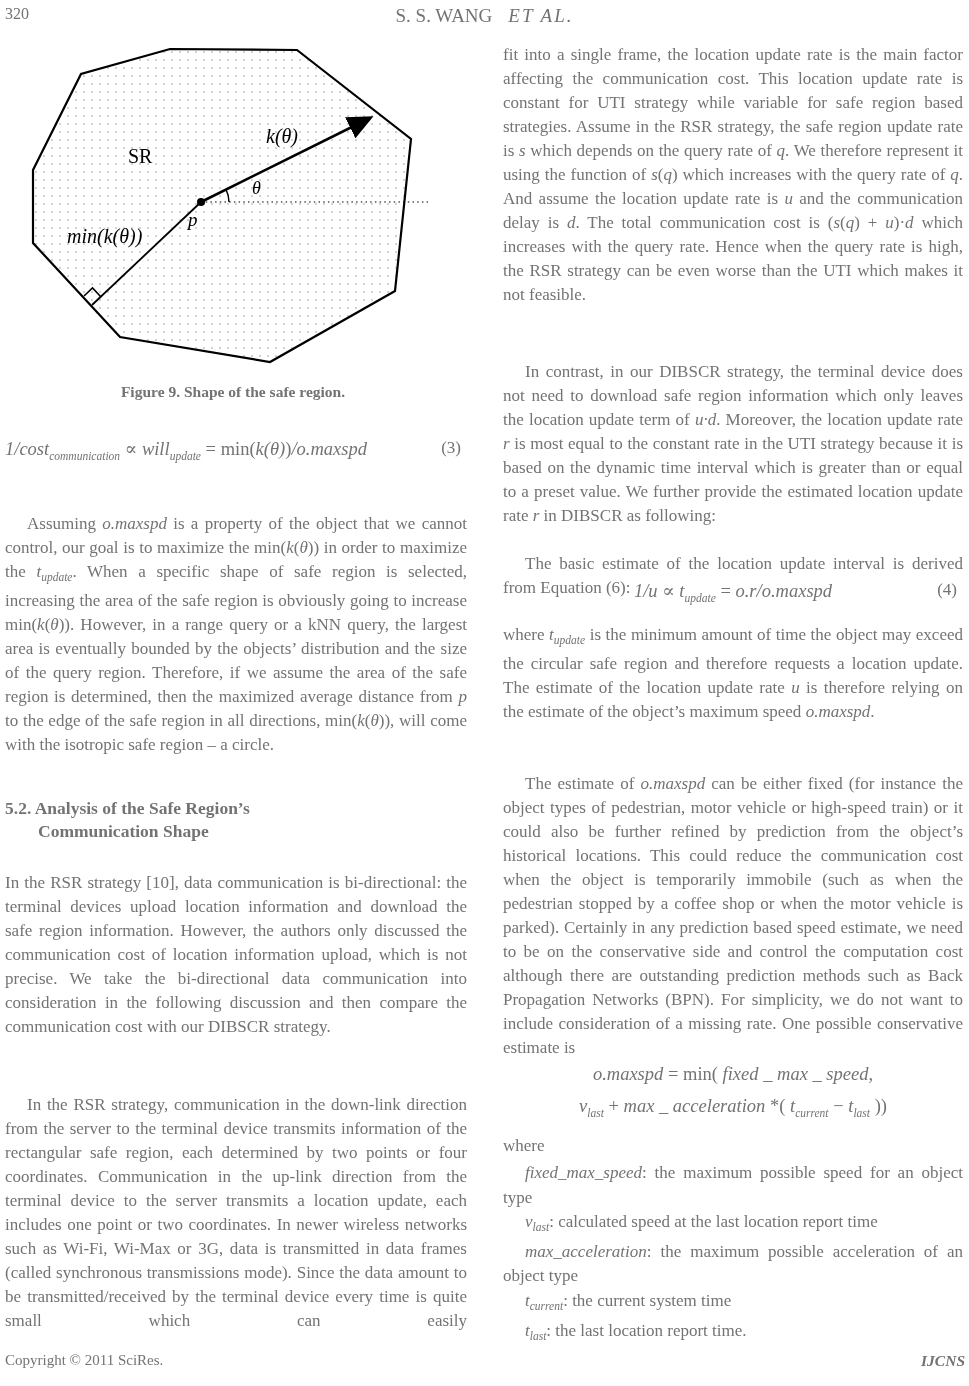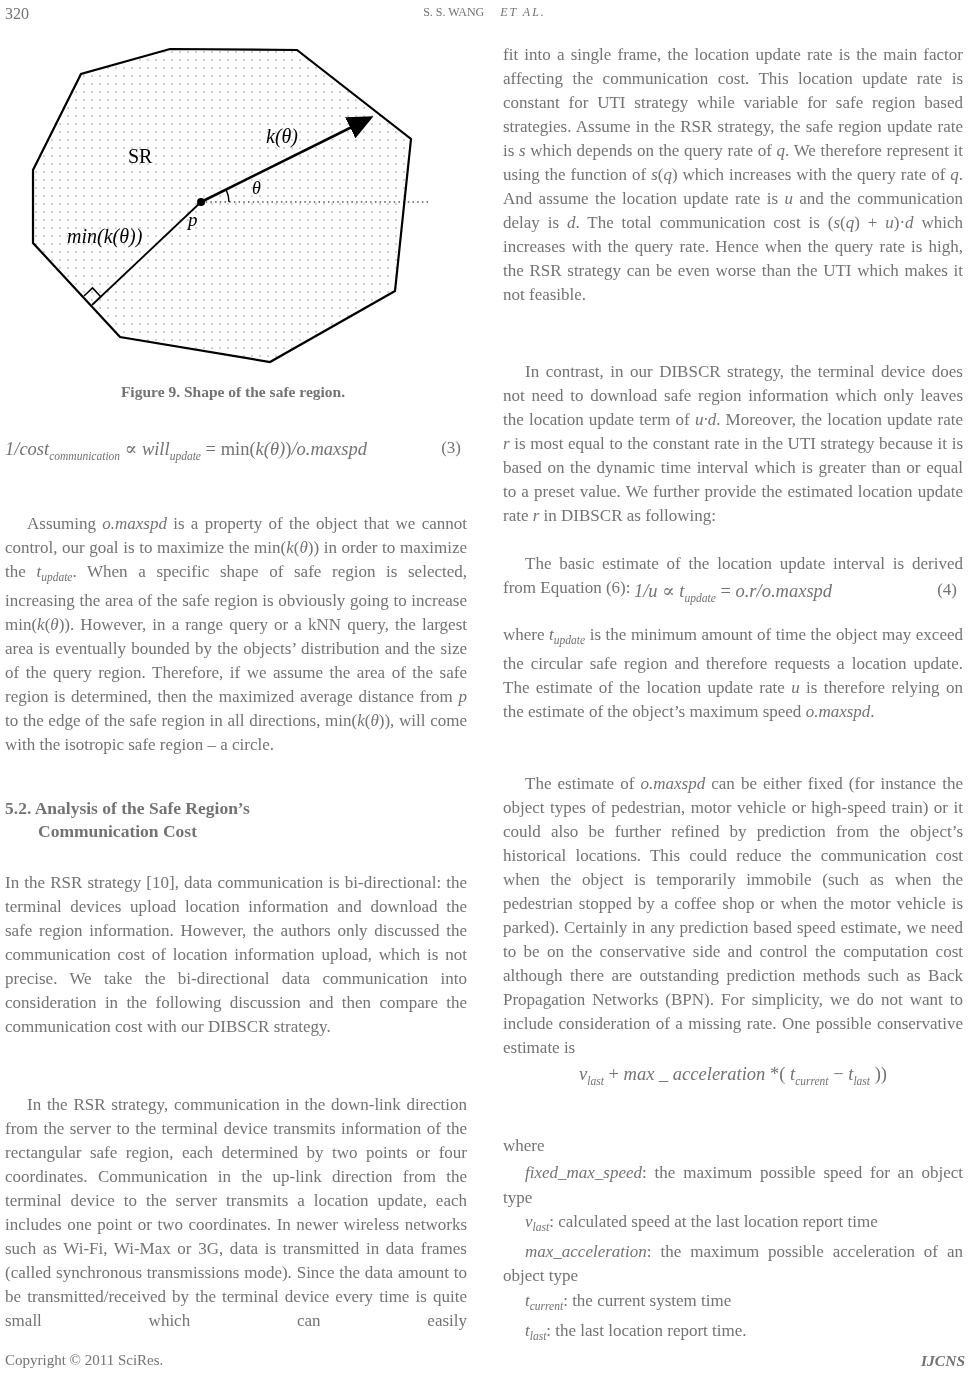--- a/index.html
+++ b/index.html
@@ -2,21 +2,21 @@
 <html><head>
 <meta charset="utf-8">
 <style>
   html,body { margin:0; padding:0; background:#ffffff; }
   .page {
     position:relative; width:969px; height:1386px; background:#ffffff;
     font-family:"Liberation Serif","DejaVu Serif",serif; color:#737373;
     overflow:hidden;
   }
   .hdr-num { position:absolute; left:5px; top:5px; font-size:16px; }
-  .hdr-center { position:absolute; left:0; right:0; top:5px; text-align:center; font-size:12px; }
+  .hdr-center { position:absolute; left:0; right:0; top:5px; text-align:center; font-size:19px; }
   .hdr-center .etal { font-style:italic; margin-left:16px; letter-spacing:2px; }
 
   .para {
     position:absolute; width:462px; font-size:17px; line-height:24px;
     text-align:justify;
   }
   .indent { text-indent:22px;margin-top:29px; }
   .cont-end { text-align-last:justify; }
 
   .fig-svg { position:absolute; left:10px; top:42px; }
@@ -83,39 +83,40 @@
 
   <div class="eq" style="left:5px; top:438px; width:462px;">
     <span>1/<i>cost</i><sub><i>communication</i></sub> <span class="roman">∝</span> <i>will</i><sub><i>update</i></sub> <span class="roman">=</span> <span class="roman">min(</span><i>k</i>(<i>θ</i>)<span class="roman">)</span>/<i>o.maxspd</i></span>
     <span class="eqnum">(3)</span>
   </div>
 
   <div class="para indent" style="left:5px; top:483px;">Assuming <i>o.maxspd</i> is a property of the object that we cannot control, our goal is to maximize the min(<i>k</i>(<i>θ</i>)) in order to maximize the <i>t</i><sub><i>update</i></sub>. When a specific shape of safe region is selected, increasing the area of the safe region is obviously going to increase min(<i>k</i>(<i>θ</i>)). However, in a range query or a kNN query, the largest area is eventually bounded by the objects’ distribution and the size of the query region. Therefore, if we assume the area of the safe region is determined, then the maximized average distance from <i>p</i> to the edge of the safe region in all directions, min(<i>k</i>(<i>θ</i>)), will come with the isotropic safe region – a circle.</div>
 
   <div class="heading">
     <span>5.2. Analysis of the Safe Region’s</span>
-    <span class="line2">Communication Cost</span>
+    <span class="line2">Communication Shape</span>
   </div>
 
   <div class="para" style="left:5px; top:871px;">In the RSR strategy [10], data communication is bi-directional: the terminal devices upload location information and download the safe region information. However, the authors only discussed the communication cost of location information upload, which is not precise. We take the bi-directional data communication into consideration in the following discussion and then compare the communication cost with our DIBSCR strategy.</div>
   <div class="para indent cont-end" style="left:5px; top:1064px;">In the RSR strategy, communication in the down-link direction from the server to the terminal device transmits information of the rectangular safe region, each determined by two points or four coordinates. Communication in the up-link direction from the terminal device to the server transmits a location update, each includes one point or two coordinates. In newer wireless networks such as Wi-Fi, Wi-Max or 3G, data is transmitted in data frames (called synchronous transmissions mode). Since the data amount to be transmitted/received by the terminal device every time is quite small which can easily</div>
 
   <div class="para" style="left:503px; top:43px; width:460px;">fit into a single frame, the location update rate is the main factor affecting the communication cost. This location update rate is constant for UTI strategy while variable for safe region based strategies. Assume in the RSR strategy, the safe region update rate is <i>s</i> which depends on the query rate of <i>q</i>. We therefore represent it using the function of <i>s</i>(<i>q</i>) which increases with the query rate of <i>q</i>. And assume the location update rate is <i>u</i> and the communication delay is <i>d</i>. The total communication cost is (<i>s</i>(<i>q</i>) + <i>u</i>)·<i>d</i> which increases with the query rate. Hence when the query rate is high, the RSR strategy can be even worse than the UTI which makes it not feasible.</div>
   <div class="para indent" style="left:503px; top:331px; width:460px;">In contrast, in our DIBSCR strategy, the terminal device does not need to download safe region information which only leaves the location update term of <i>u·d</i>. Moreover, the location update rate <i>r</i> is most equal to the constant rate in the UTI strategy because it is based on the dynamic time interval which is greater than or equal to a preset value. We further provide the estimated location update rate <i>r</i> in DIBSCR as following:</div>
   <div class="para indent" style="left:503px; top:523px; width:460px;">The basic estimate of the location update interval is derived from Equation (6):</div>
 
   <div class="eq eq-center" style="left:503px; top:580px; width:460px;">
     <span>1/<i>u</i> <span class="roman">∝</span> <i>t</i><sub><i>update</i></sub> <span class="roman">=</span> <i>o.r</i>/<i>o.maxspd</i></span>
     <span class="eqnum">(4)</span>
   </div>
 
   <div class="para" style="left:503px; top:623px; width:460px;">where <i>t</i><sub><i>update</i></sub> is the minimum amount of time the object may exceed the circular safe region and therefore requests a location update. The estimate of the location update rate <i>u</i> is therefore relying on the estimate of the object’s maximum speed <i>o.maxspd</i>.</div>
   <div class="para indent" style="left:503px; top:743px; width:460px;">The estimate of <i>o.maxspd</i> can be either fixed (for instance the object types of pedestrian, motor vehicle or high-speed train) or it could also be further refined by prediction from the object’s historical locations. This could reduce the communication cost when the object is temporarily immobile (such as when the pedestrian stopped by a coffee shop or when the motor vehicle is parked). Certainly in any prediction based speed estimate, we need to be on the conservative side and control the computation cost although there are outstanding prediction methods such as Back Propagation Networks (BPN). For simplicity, we do not want to include consideration of a missing rate. One possible conservative estimate is</div>
 
   <div class="eq eq-center" style="left:503px; top:1058px; width:460px; line-height:32px;">
+    <div><i>o.maxspd</i> <span class="roman">= min(</span> <i>fixed</i> _ <i>max</i> _ <i>speed</i>,</div>
     <div><i>v</i><sub><i>last</i></sub> <span class="roman">+</span> <i>max</i> _ <i>acceleration</i> <span class="roman">*(</span> <i>t</i><sub><i>current</i></sub> <span class="roman">−</span> <i>t</i><sub><i>last</i></sub> <span class="roman">))</span></div>
   </div>
 
   <div class="where">where</div>
 
   <div class="defs">
     <div class="def"><i>fixed_max_speed</i>: the maximum possible speed for an object type</div>
     <div class="def"><i>v</i><sub><i>last</i></sub>: calculated speed at the last location report time</div>
     <div class="def"><i>max_acceleration</i>: the maximum possible acceleration of an object type</div>
     <div class="def"><i>t</i><sub><i>current</i></sub>: the current system time</div>

